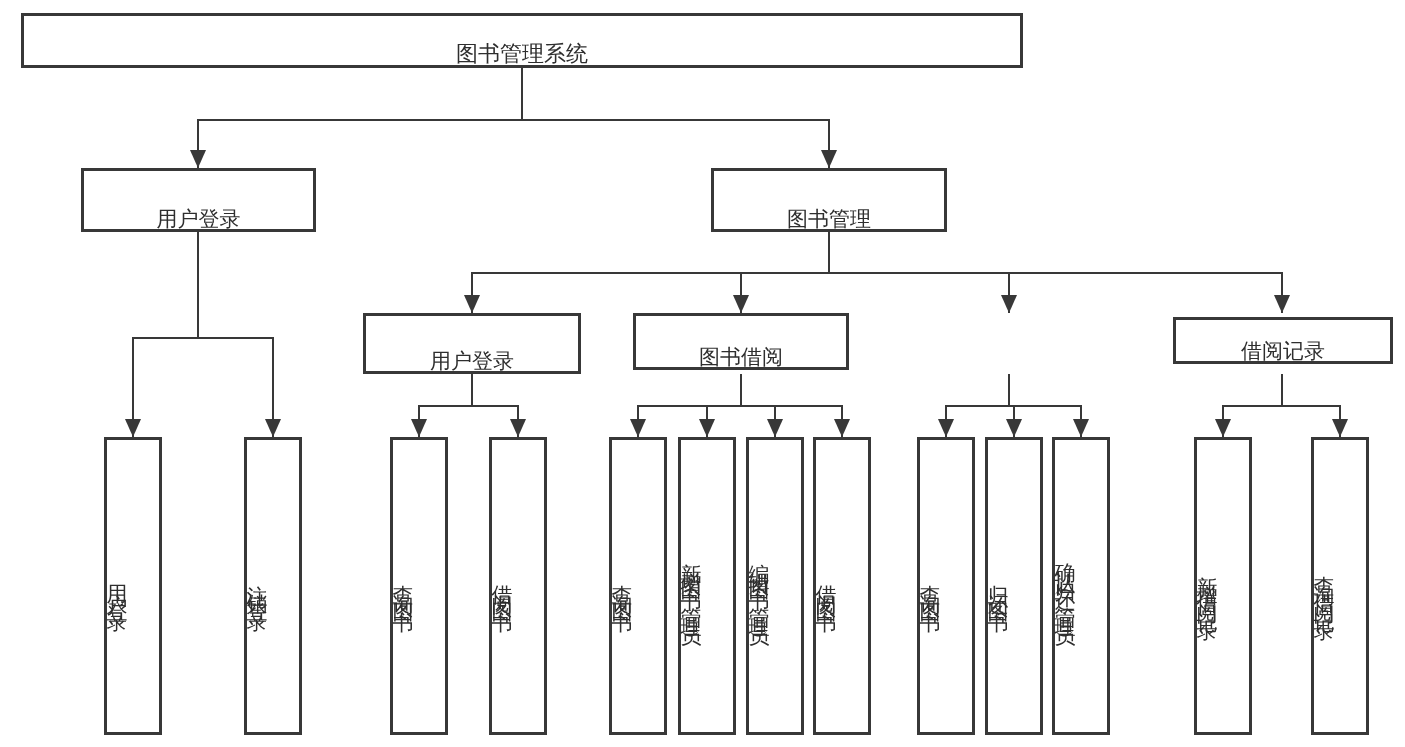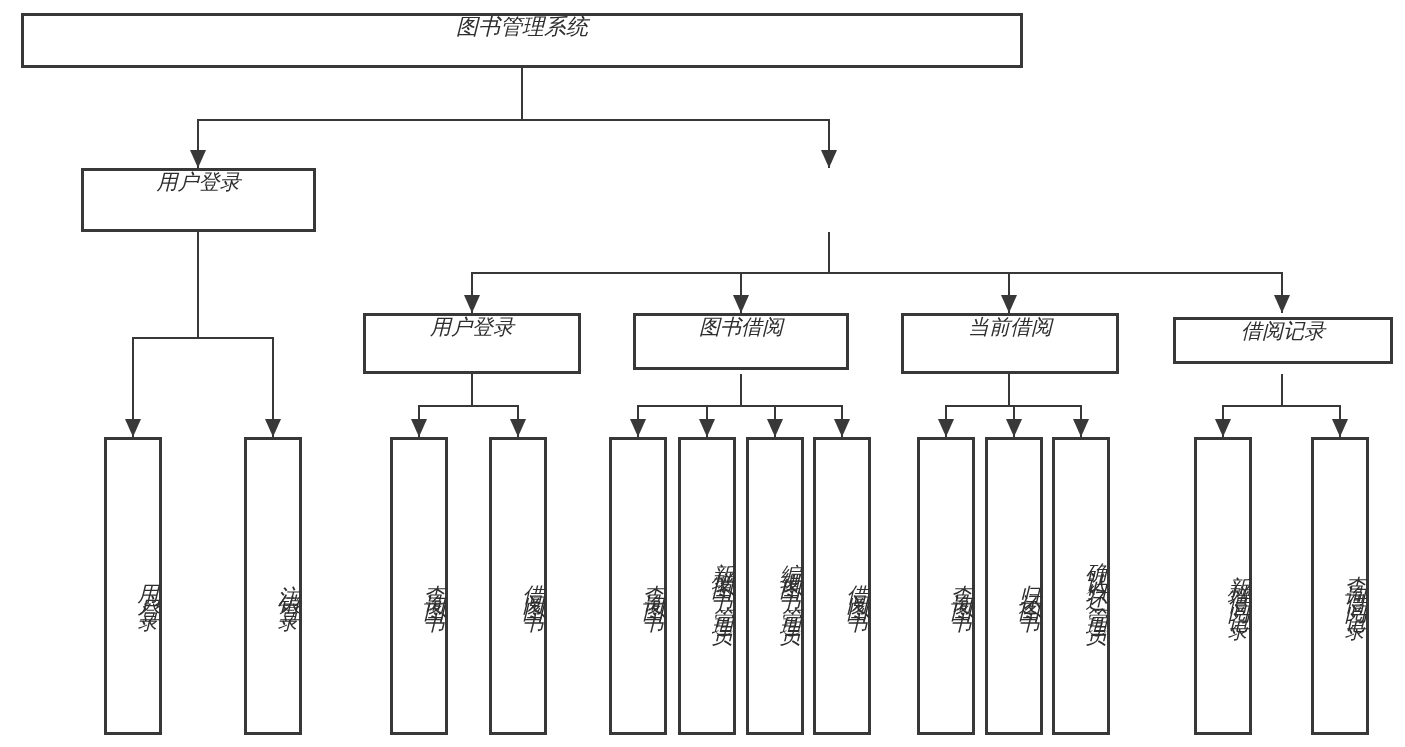--- a/index.html
+++ b/index.html
@@ -16,27 +16,26 @@
     width: 1405px;
     height: 747px;
     background: var(--bg);
     overflow: hidden;
   }
   .box {
     position: absolute;
     background: #fff;
     border: 3px solid var(--line);
     display: flex;
-    align-items: flex-start;
+    align-items: flex-end;
     justify-content: center;
     color: var(--text);
     font-size: 21px;
     line-height: 1;
     z-index: 2;
-    font-style: italic;
   }
   .box.root { font-size: 22px; }
   .vbox {
     writing-mode: vertical-rl;
     text-orientation: mixed;
   }
   .vbox span { letter-spacing: 9px; }
   .ln {
     position: absolute;
     background: var(--line);
@@ -74,20 +73,23 @@
   <i class="ln" style="left:521px;top:68px;width:2px;height:51px"></i>
   <i class="ln" style="left:197px;top:119px;width:633px;height:2px"></i>
   <i class="ln" style="left:197px;top:119px;width:2px;height:49px"></i>
   <i class="ln" style="left:828px;top:119px;width:2px;height:49px"></i>
   <i class="ar" style="left:190px;top:150px"></i>
   <i class="ar" style="left:821px;top:150px"></i>
 
   <div class="box" style="left:81px;top:168px;width:235px;height:64px">
     <span>用户登录</span>
   </div>
+  <div class="box" style="left:711px;top:168px;width:236px;height:64px">
+    <span>图书管理</span>
+  </div>
 
   <i class="ln" style="left:197px;top:232px;width:2px;height:105px"></i>
   <i class="ln" style="left:132px;top:337px;width:142px;height:2px"></i>
   <i class="ln" style="left:132px;top:337px;width:2px;height:100px"></i>
   <i class="ln" style="left:272px;top:337px;width:2px;height:100px"></i>
   <i class="ar" style="left:125px;top:419px"></i>
   <i class="ar" style="left:265px;top:419px"></i>
 
   <i class="ln" style="left:828px;top:232px;width:2px;height:40px"></i>
   <i class="ln" style="left:471px;top:272px;width:812px;height:2px"></i>
@@ -98,23 +100,20 @@
   <i class="ar" style="left:464px;top:295px"></i>
   <i class="ar" style="left:733px;top:295px"></i>
   <i class="ar" style="left:1001px;top:295px"></i>
   <i class="ar" style="left:1274px;top:295px"></i>
 
   <div class="box" style="left:363px;top:313px;width:218px;height:61px">
     <span>用户登录</span>
   </div>
   <div class="box" style="left:633px;top:313px;width:216px;height:57px">
     <span>图书借阅</span>
-  </div>
-  <div class="box" style="left:901px;top:313px;width:218px;height:61px">
-    <span>当前借阅</span>
   </div>
   <div class="box" style="left:1173px;top:317px;width:220px;height:47px">
     <span>借阅记录</span>
   </div>
 
   <i class="ln" style="left:471px;top:374px;width:2px;height:31px"></i>
   <i class="ln" style="left:740px;top:374px;width:2px;height:31px"></i>
   <i class="ln" style="left:1008px;top:374px;width:2px;height:31px"></i>
   <i class="ln" style="left:1281px;top:374px;width:2px;height:31px"></i>
 

